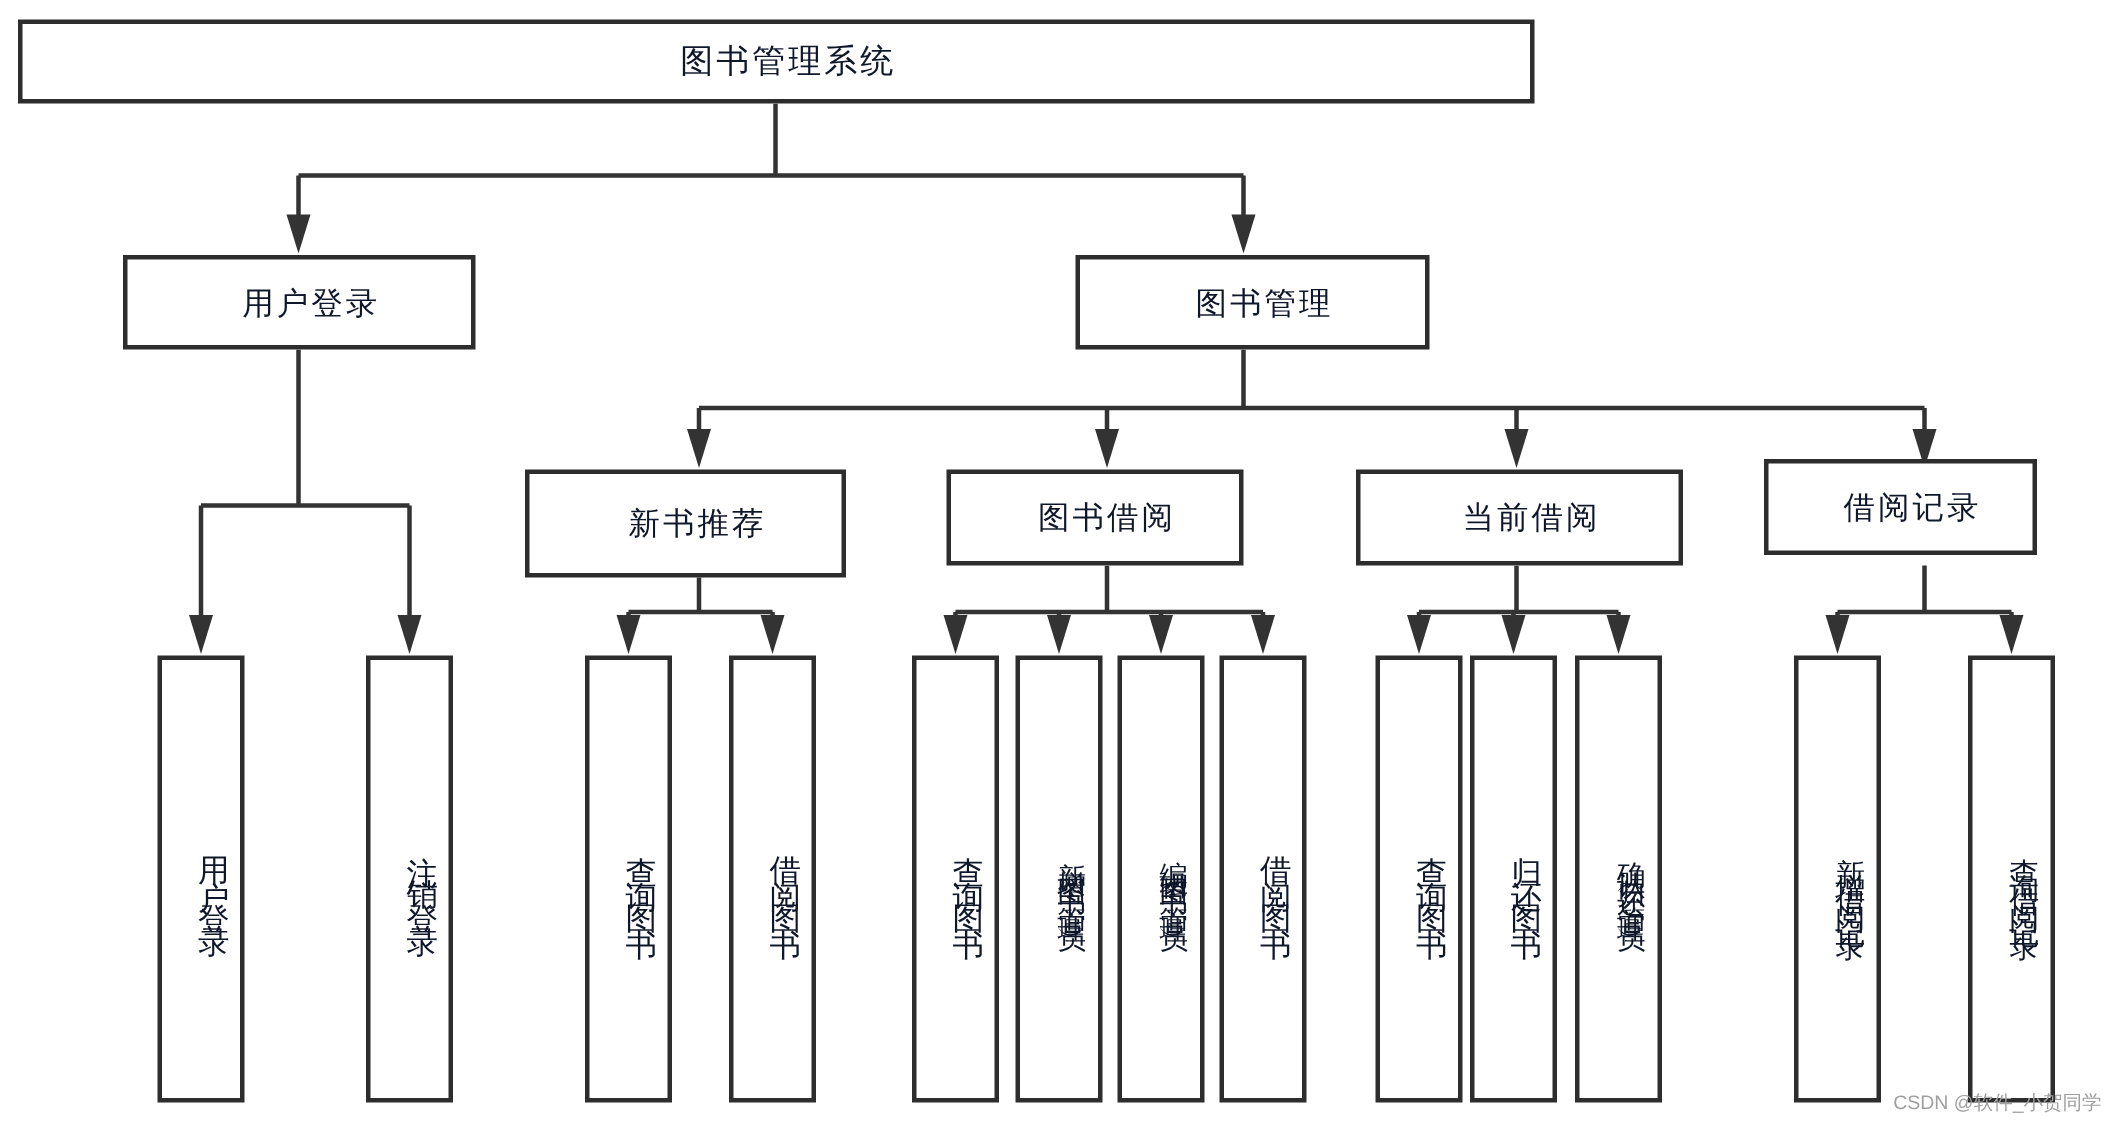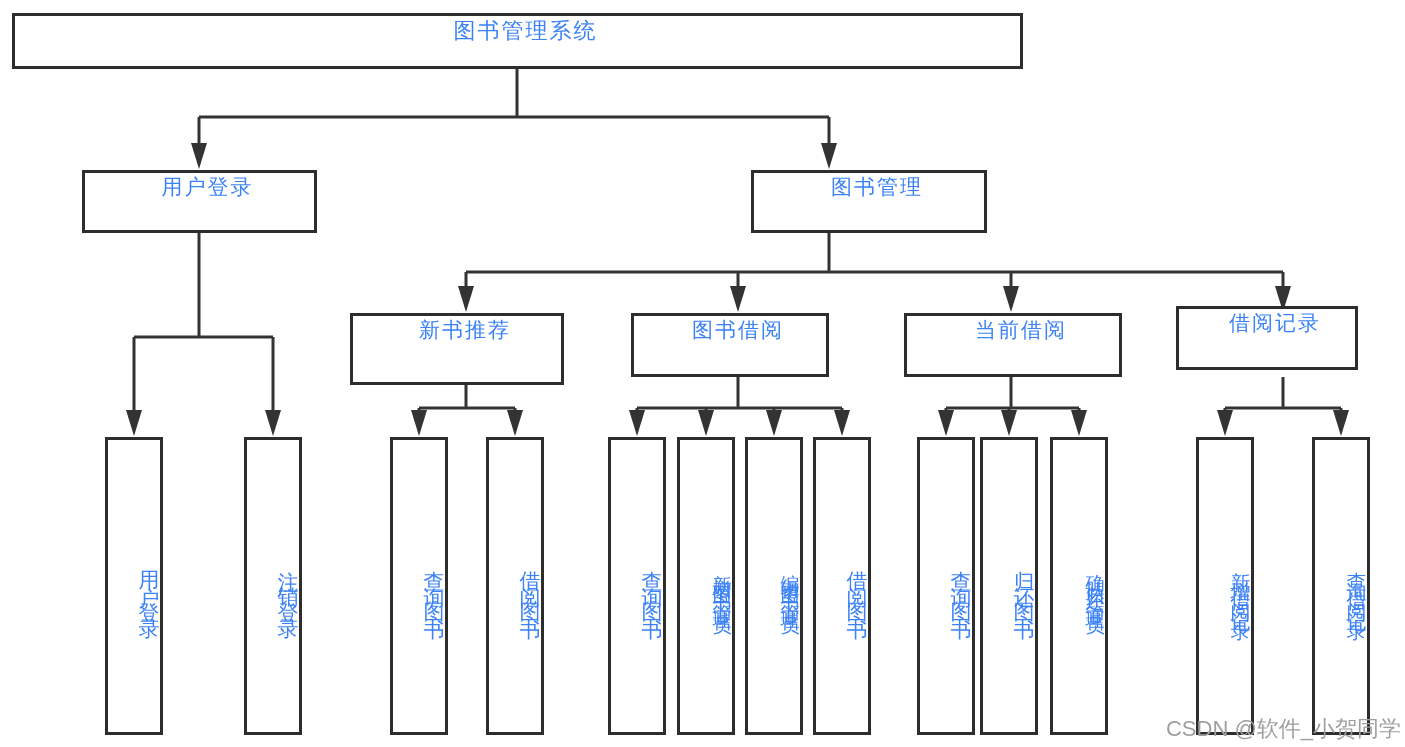--- a/index.html
+++ b/index.html
@@ -9,54 +9,54 @@
     background:#ffffff;
     font-family:"Liberation Sans", sans-serif;
     overflow:hidden;
   }
   .wires{position:absolute;left:0;top:0;width:1405px;height:747px;}
   .node{
     position:absolute;
     box-sizing:border-box;
     background:#ffffff;
     border:3px solid #2d2d2d;
-    color:#3b82f6;
-    display:flex;align-items:flex-start;justify-content:center;
+    color:#0f172a;
+    display:flex;align-items:center;justify-content:center;
     text-align:center;
     z-index:2;
     padding-left:16px;
   }
   .node.h{font-size:21px;letter-spacing:2px;}
   .node.title{font-size:22px;}
   .node.v{
     writing-mode:vertical-rl;
     line-height:1;
   }
   .node.v.ls4{font-size:21px;letter-spacing:16px;}
   .node.v.ls6{font-size:20px;letter-spacing:10px;}
   .node.v.ls9{font-size:19px;letter-spacing:6px;}
   
   .n-root{left:12px;top:13px;width:1011px;height:56px;}
   .n-l2a{left:82px;top:170px;width:235px;height:63px;}
-  .n-l2b{left:751px;top:170px;width:236px;height:63px;}
+  .n-l2b{left:717px;top:170px;width:236px;height:63px;}
   .n-l3a{left:350px;top:313px;width:214px;height:72px;}
   .n-l3b{left:631px;top:313px;width:198px;height:64px;}
   .n-l3c{left:904px;top:313px;width:218px;height:64px;}
   .n-l3d{left:1176px;top:306px;width:182px;height:64px;}
   .leaf{top:437px;width:58px;height:298px;}
   .n-f1{left:105px;}  .n-f2{left:244px;}
   .n-f3{left:390px;}  .n-f4{left:486px;}
   .n-f5{left:608px;}  .n-f6{left:677px;}
   .n-f7{left:745px;}  .n-f8{left:813px;}
   .n-f9{left:917px;}  .n-f10{left:980px;} .n-f11{left:1050px;}
   .n-f12{left:1196px;} .n-f13{left:1312px;}
   .watermark{
     position:absolute;
     right:4px;bottom:3px;
-    font-size:22px;
+    font-size:13px;
     color:#9f9f9f;
     z-index:5;
     white-space:nowrap;
   }
 </style>
 </head>
 <body>
 
 <div class="stage">
 

